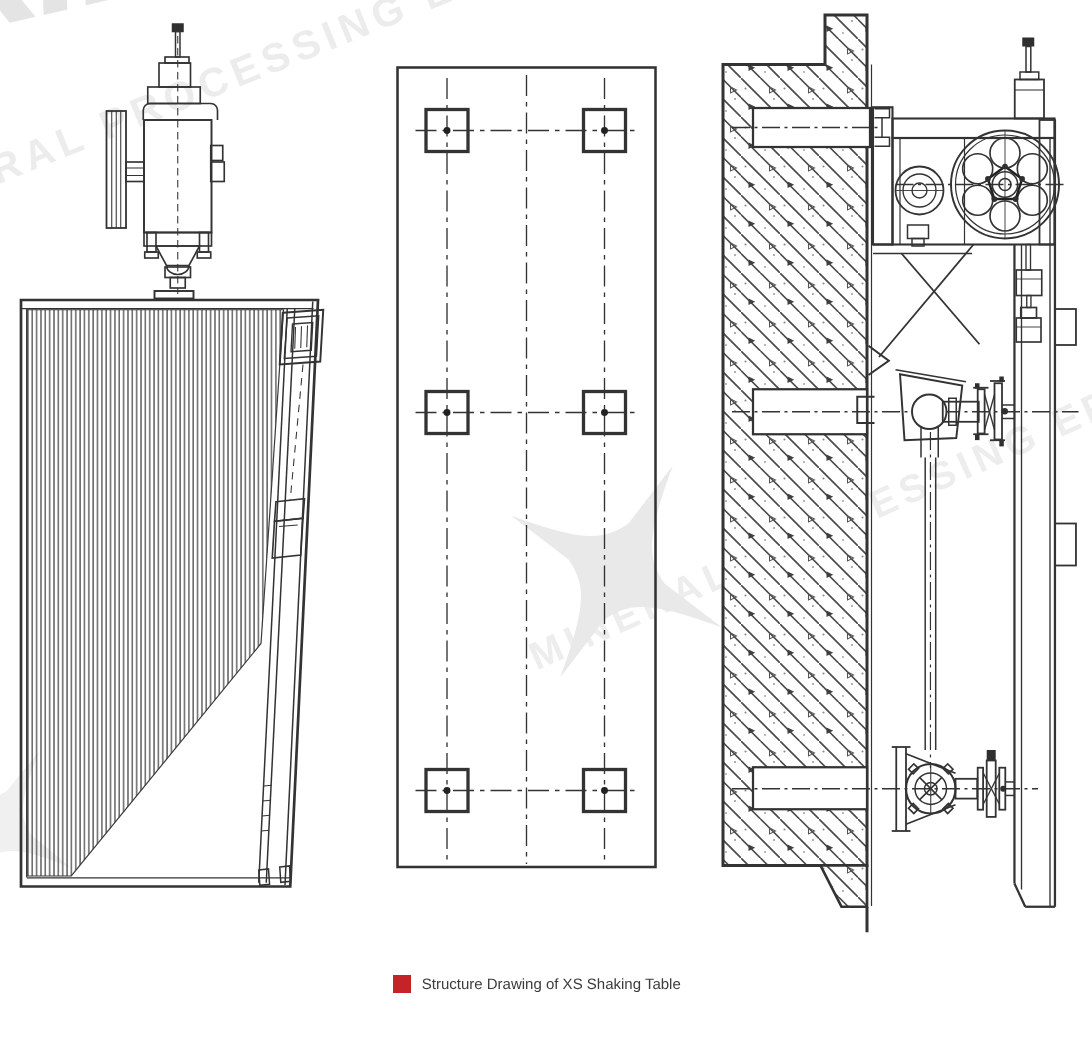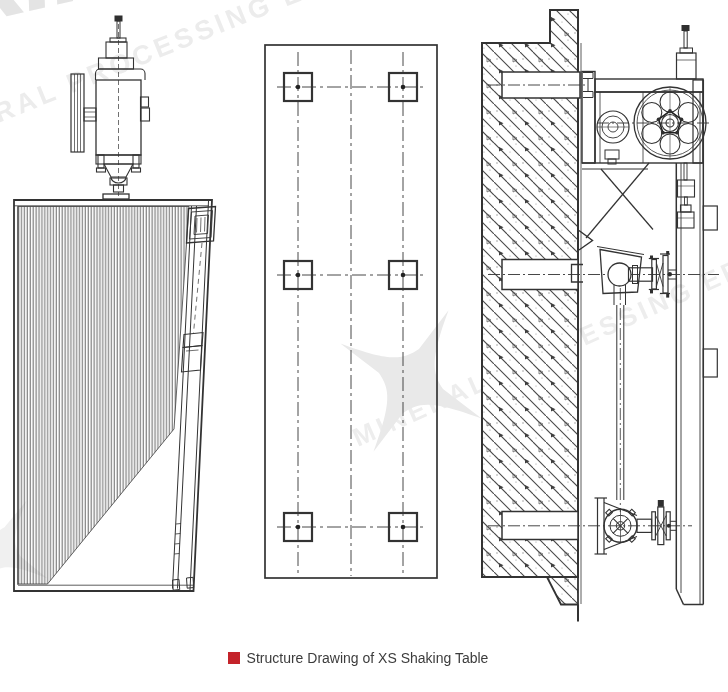--- a/index.html
+++ b/index.html
@@ -28,21 +28,21 @@
   }
   .wm-star { position:absolute; z-index:1; pointer-events:none; }
   #wm-star-main { left:327px; top:297px; transform:rotate(28deg); }
   #wm-star-edge { left:-62px; top:490px; transform:rotate(30deg); }
   
   #drawing { position:absolute; left:0; top:0; z-index:2; }
   
   .caption {
     position:absolute; left:0; right:12px; top:650px; z-index:3;
     display:flex; justify-content:center; align-items:center; gap:7px;
-    font-size:14px; color:#3c3c3c;
+    font-size:10px; color:#3c3c3c;
   }
   .caption .bullet { width:12px; height:12px; background:#c4232a; display:inline-block; }
 </style>
 </head>
 <body>
 
 <div id="page">
 
   <div class="wm" id="wm-wordmark">Xinhai</div>
   <div class="wm" id="wm-tagline1">MINERAL PROCESSING EPC</div>

